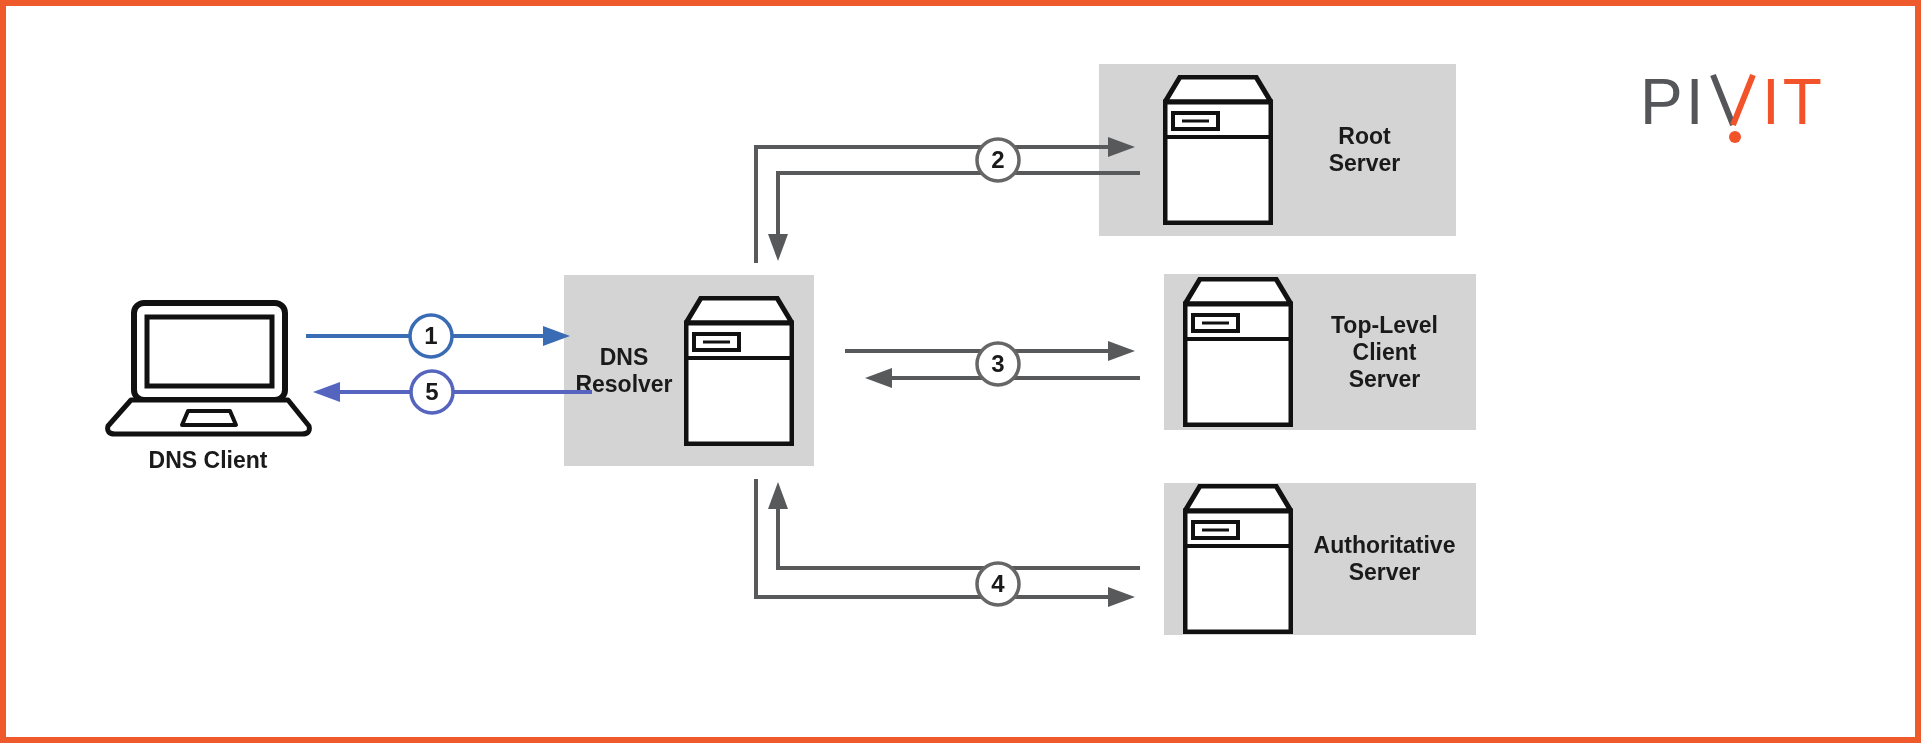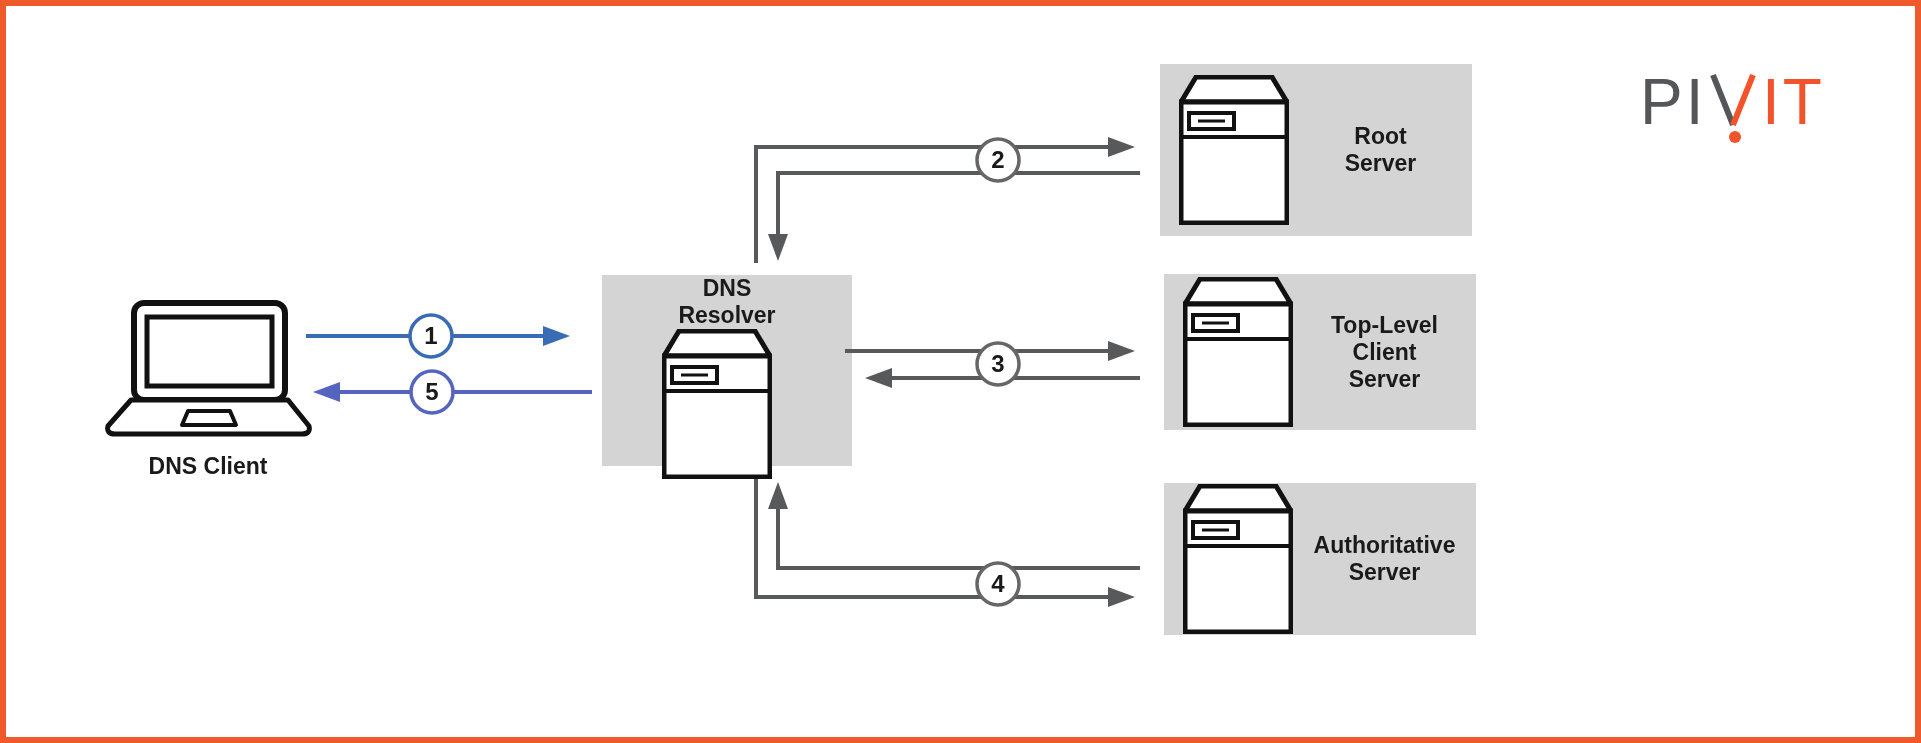--- a/index.html
+++ b/index.html
@@ -24,31 +24,30 @@
     z-index:1;
   }
   .node-label{
     color:#1A1A1A;
     font-weight:bold;
     font-size:23px;
     line-height:27px;
     text-align:center;
   }
   .server-icon{display:block;flex:0 0 auto;}
-  .resolver-box{left:602px;top:275px;width:250px;height:191px;flex-direction:column;}
+  .resolver-box{left:564px;top:275px;width:250px;height:191px;}
   .resolver-label{width:121px;}
   .resolver-box .server-icon{margin-right:20px;}
-  .root-box{left:1160px;top:64px;width:312px;height:172px;}
+  .root-box{left:1099px;top:64px;width:312px;height:172px;padding-left:45px;}
   .tld-box{left:1164px;top:274px;width:312px;height:156px;}
   .auth-box{left:1164px;top:483px;width:312px;height:152px;}
   .right-box .server-icon{margin-left:19px;}
   .right-box .node-label{flex:1;}
   .client-wrap{position:absolute;left:100px;top:293px;width:216px;z-index:1;}
   .client-label{
-    margin-top:6px;
     text-align:center;
     color:#1A1A1A;
     font-weight:bold;
     font-size:23px;
   }
   .arrows-svg{position:absolute;left:0;top:0;z-index:5;}
   .gray-line{stroke:#58595B;stroke-width:4;fill:none;}
   .blue-line{stroke:#3A6BB5;stroke-width:4;fill:none;}
   .indigo-line{stroke:#5565BF;stroke-width:4;fill:none;}
   .gray-head{fill:#58595B;}

